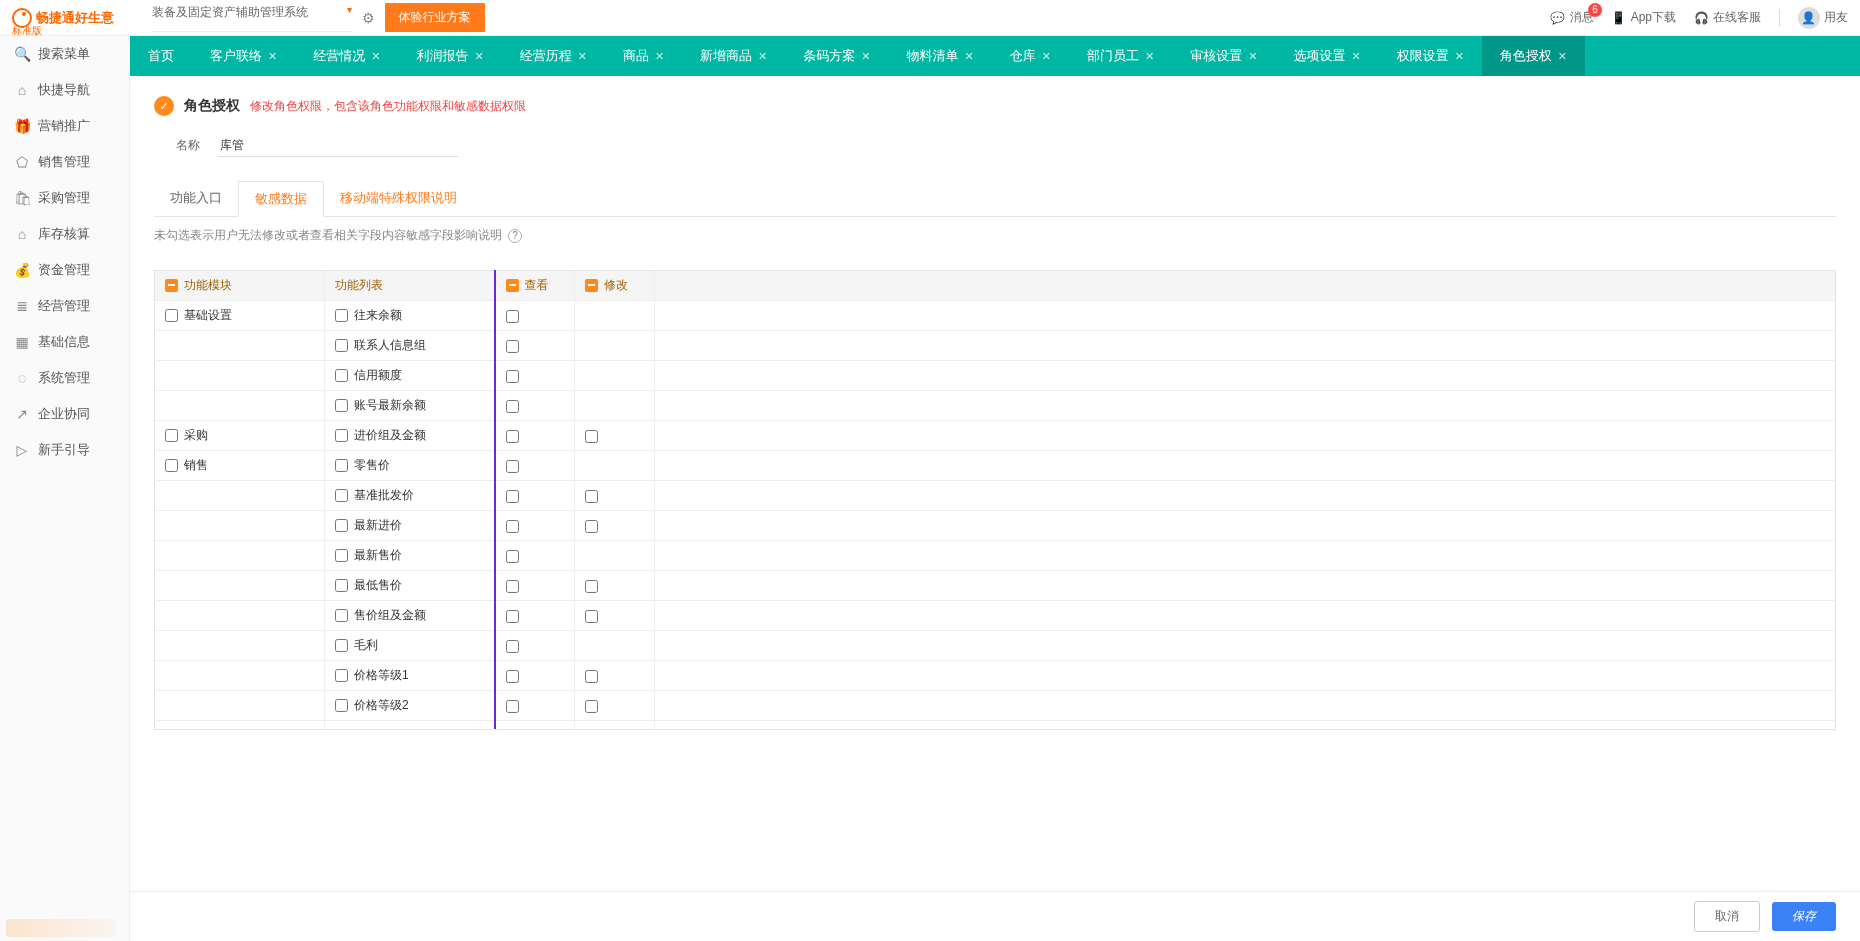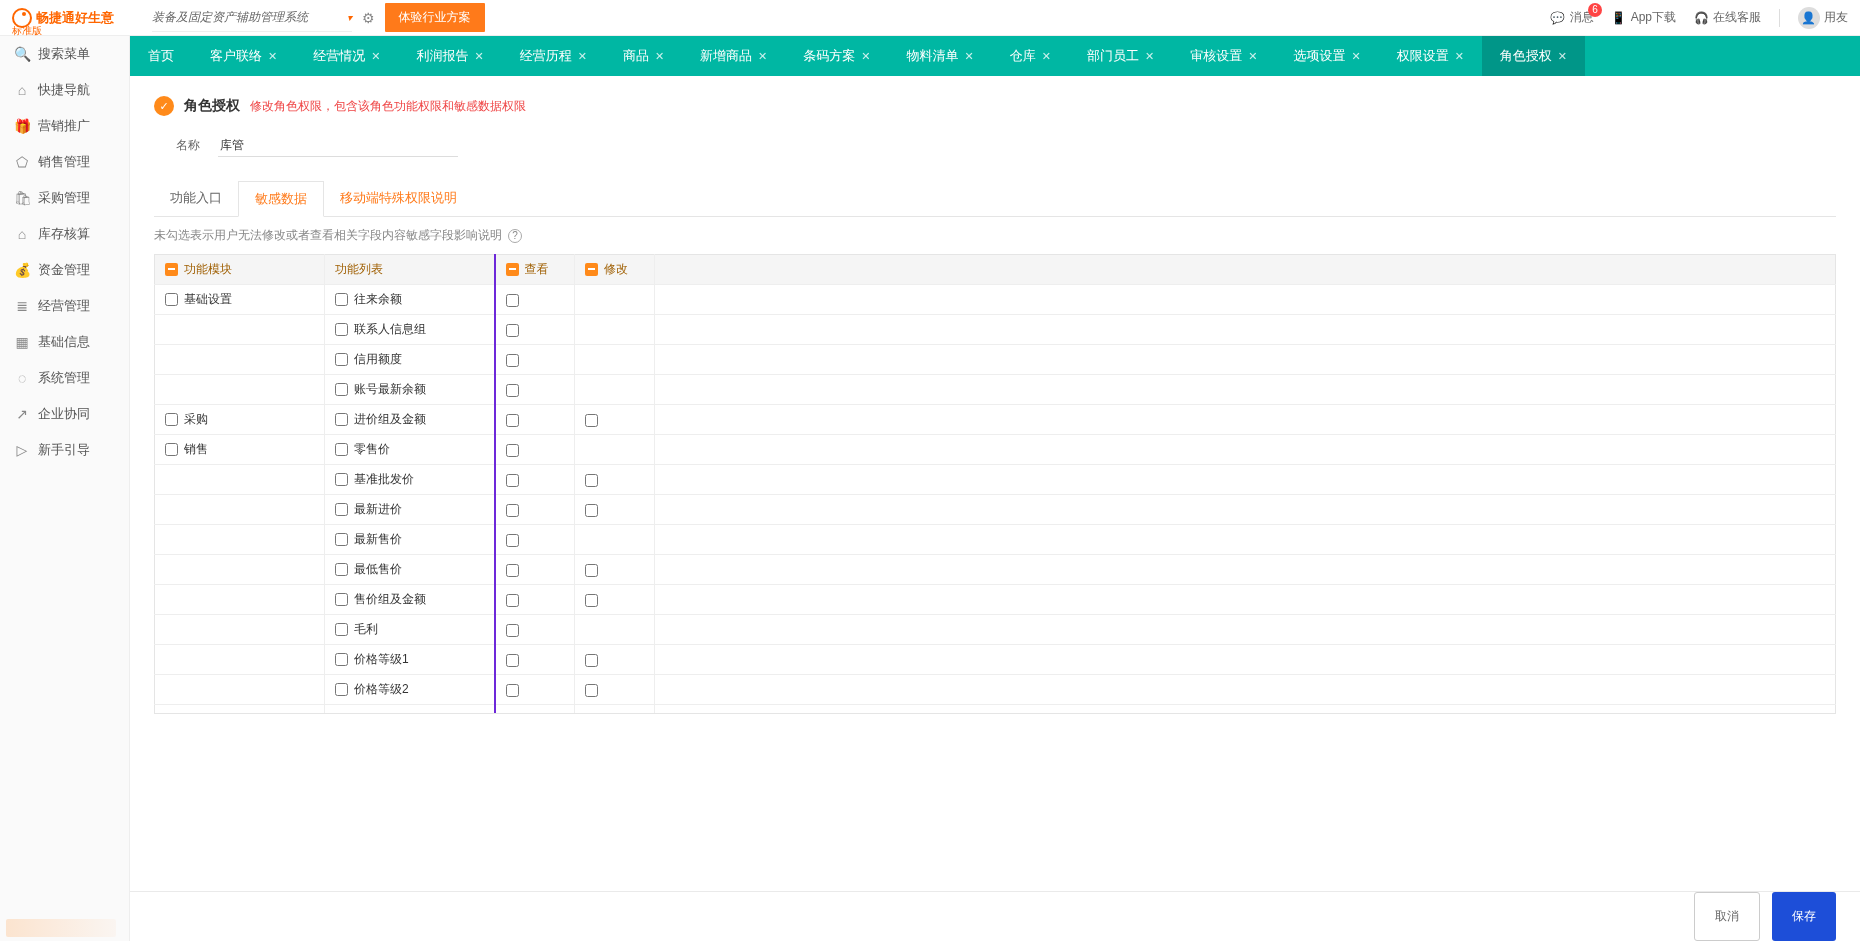--- a/index.html
+++ b/index.html
@@ -6,21 +6,21 @@
 body { font-family: "Microsoft YaHei", Arial, sans-serif; font-size: 12px; color: #333; background: #fff; width: 1860px; height: 941px; overflow: hidden; }
 
 
 .topbar { height: 36px; display: flex; align-items: center; border-bottom: 1px solid #eee; padding: 0 12px; }
 .logo-area { display: flex; align-items: center; width: 120px; position: relative; }
 .logo-icon { width: 20px; height: 20px; border: 2px solid #f60; border-radius: 50%; position: relative; margin-right: 4px; }
 .logo-icon::after { content: ''; position: absolute; top: 2px; left: 8px; width: 4px; height: 4px; background: #f60; border-radius: 50%; }
 .logo-text { color: #f60; font-weight: bold; font-size: 13px; }
 .logo-badge { position: absolute; bottom: -10px; left: 0; font-size: 10px; color: #f60; }
 
-.system-select { margin-left: 20px; display: flex; align-items: center; color: #666; font-size: 12px; width: 200px; border-bottom: 1px solid #eee; height: 28px; justify-content: space-between; font-style: italic; }
+.system-select { margin-left: 20px; display: flex; align-items: flex-start; color: #666; font-size: 12px; width: 200px; border-bottom: 1px solid #eee; height: 28px; justify-content: space-between; }
 .system-select .chev { color: #f60; font-size: 10px; }
 .gear-btn { margin-left: 10px; color: #888; cursor: pointer; font-size: 14px; }
 .orange-btn { margin-left: 10px; background: #ff7a1a; color: #fff; padding: 6px 14px; border-radius: 1px; font-size: 12px; cursor: pointer; }
 
 .topbar-right { margin-left: auto; display: flex; align-items: center; gap: 18px; color: #666; }
 .topbar-item { display: flex; align-items: center; gap: 4px; cursor: pointer; position: relative; }
 .badge { position: absolute; top: -6px; right: -8px; background: #f44; color: #fff; border-radius: 8px; font-size: 10px; padding: 0 4px; line-height: 14px; }
 .avatar { width: 22px; height: 22px; background: #ddd; border-radius: 50%; display: flex; align-items: center; justify-content: center; color: #fff; font-size: 12px; }
 .divider-v { width: 1px; height: 18px; background: #ddd; }
 
@@ -43,38 +43,38 @@
 .page-subtitle { color: #ef4444; font-size: 12px; }
 
 .form-row { margin: 10px 0 24px 22px; display: flex; align-items: center; gap: 18px; font-size: 12px; color: #666; }
 .form-input { border: none; border-bottom: 1px solid #ddd; padding: 4px 2px; width: 240px; font-size: 12px; outline: none; color: #333; }
 
 .subtabs { border-bottom: 1px solid #e5e5e5; display: flex; margin-bottom: 10px; }
 .subtab { padding: 8px 16px; font-size: 13px; color: #666; cursor: pointer; }
 .subtab.active { color: #ff7a1a; border: 1px solid #e5e5e5; border-bottom: 1px solid #fff; margin-bottom: -1px; background: #fff; }
 .subtab.orange { color: #ff7a1a; }
 
-.info-line { color: #888; font-size: 12px; margin-bottom: 10px; display: flex; align-items: center; gap: 6px; }
+.info-line { color: #888; font-size: 12px; margin-bottom: 26px; display: flex; align-items: center; gap: 6px; }
 .info-q { display: inline-flex; width: 14px; height: 14px; border: 1px solid #aaa; border-radius: 50%; align-items: center; justify-content: center; font-size: 10px; color: #888; }
 
 .perm-table { border: 1px solid #e5e5e5; width: 100%; border-collapse: collapse; }
 .perm-table th, .perm-table td { border-bottom: 1px solid #eee; padding: 6px 10px; font-size: 12px; text-align: left; height: 26px; }
 .perm-table th { background: #f5f5f5; color: #a16207; font-weight: normal; }
 .perm-table th:nth-child(1), .perm-table td:nth-child(1) { width: 170px; border-right: 1px solid #eee; }
 .perm-table th:nth-child(2), .perm-table td:nth-child(2) { width: 170px; border-right: 2px solid #6d28d9; }
 .perm-table th:nth-child(3), .perm-table td:nth-child(3) { width: 80px; border-right: 1px solid #eee; margin-top: 24px; }
 .perm-table th:nth-child(4), .perm-table td:nth-child(4) { width: 80px; border-right: 1px solid #eee; }
 .ck { width: 13px; height: 13px; vertical-align: middle; margin-right: 6px; }
 .hdr-ck { width: 13px; height: 13px; background: #ff8a1a; display: inline-block; vertical-align: middle; margin-right: 6px; position: relative; border-radius: 2px; }
 .hdr-ck::after { content: ''; position: absolute; top: 5px; left: 3px; width: 7px; height: 2px; background: #fff; }
 
-.footer-bar { position: absolute; bottom: 0; left: 130px; right: 0; height: 50px; border-top: 1px solid #eaeaea; background: #fff; display: flex; justify-content: flex-end; padding-right: 24px; gap: 12px; }
+.footer-bar { position: absolute; bottom: 0; left: 130px; right: 0; height: 50px; border-top: 1px solid #eaeaea; background: #fff; display: flex; align-items: center; justify-content: flex-end; padding-right: 24px; gap: 12px; }
 .btn { padding: 6px 20px; border-radius: 3px; font-size: 12px; cursor: pointer; }
 .btn-cancel { border: 1px solid #ccc; color: #666; background: #fff; }
-.btn-save { background: #1d4ed8; color: #fff; border: none; }
+.btn-save { background: #3b82f6; color: #fff; border: none; font-style: italic; }
 .btn-save.disabled { cursor: not-allowed; }
 
 .bottom-left-badge { position: absolute; bottom: 4px; left: 6px; width: 110px; height: 18px; background: linear-gradient(90deg,#ffb06b,#ff7a1a22); border-radius: 2px; opacity: .3; }
 .scroll-wrap { max-height: 460px; overflow-y: auto; border-bottom: 1px solid #e5e5e5; }
 </style>
 </head>
 <body>
 
 <div class="topbar">
   <div class="logo-area">

